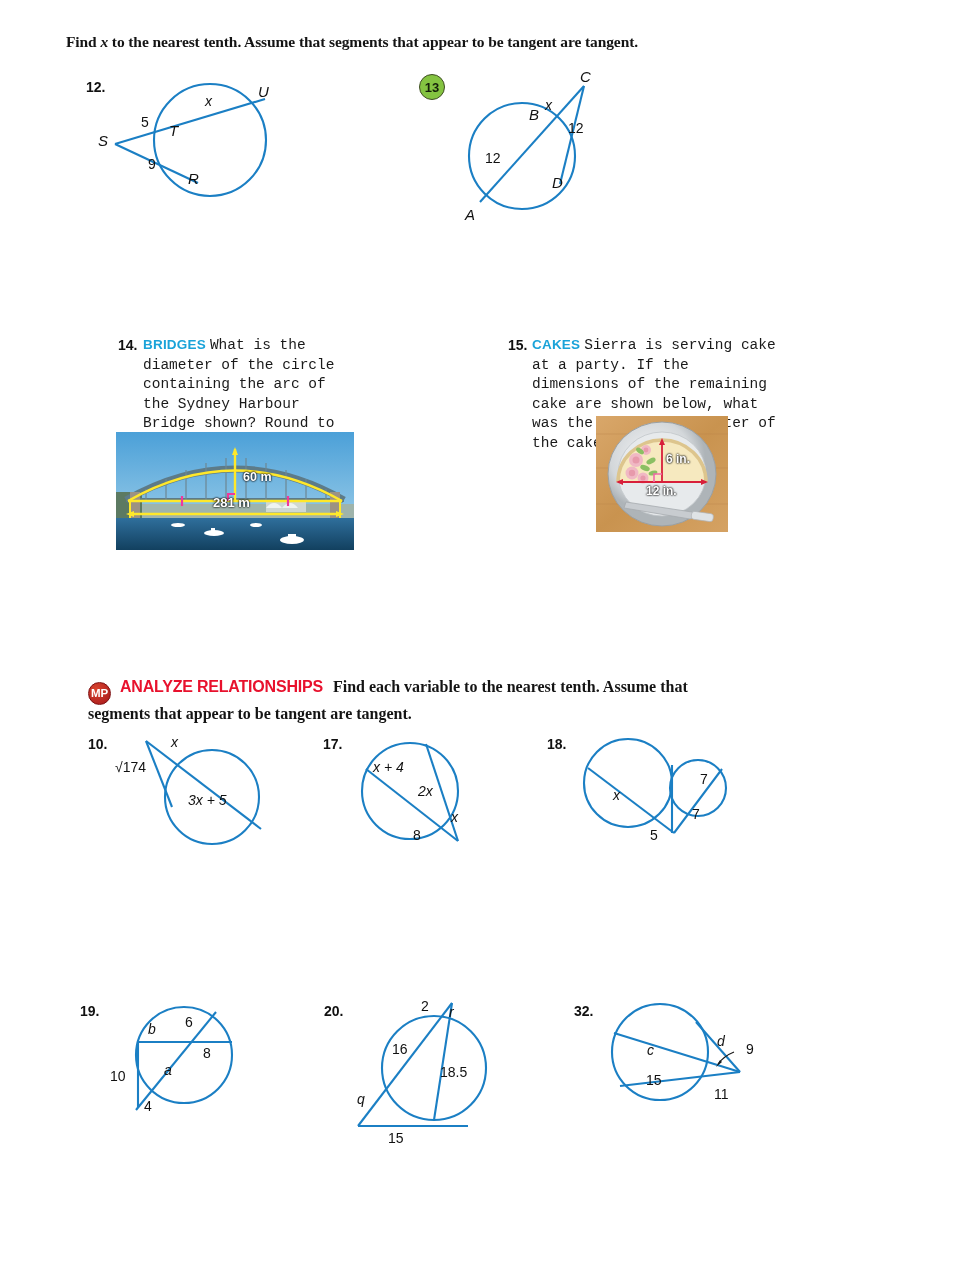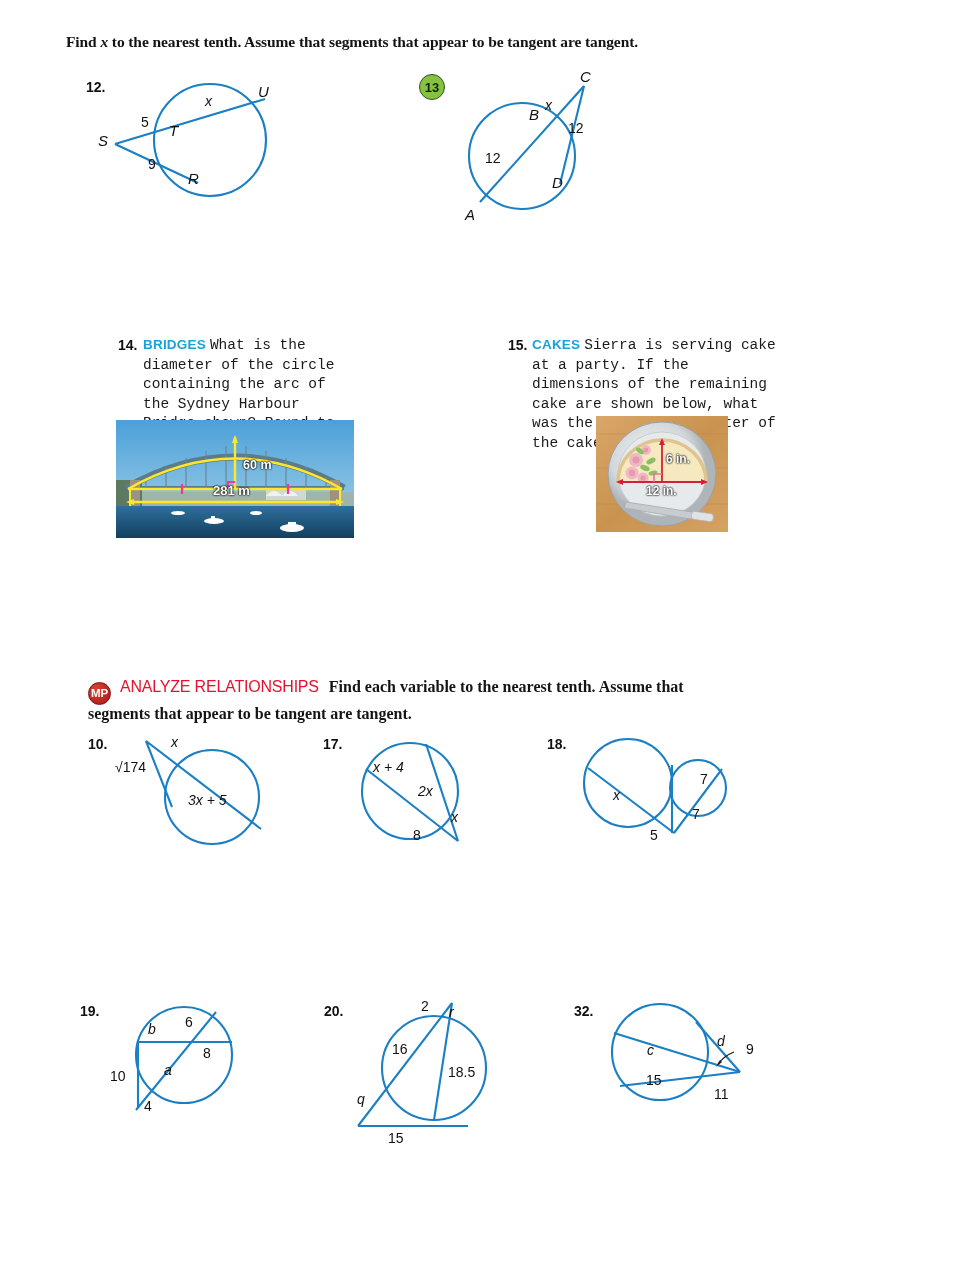--- a/index.html
+++ b/index.html
@@ -75,21 +75,21 @@
     font-weight: bold;
     font-size: 11.5px;
     display: inline-flex;
     align-items: center;
     justify-content: center;
     box-sizing: border-box;
     vertical-align: -5px;
   }
   .mp-title {
     font-family: "Liberation Sans", sans-serif;
-    font-weight: normal;
+    font-weight: bold;
     font-size: 16px;
     color: #e8112d;
     letter-spacing: -0.2px;
   }
   .mp-rest {
     font-family: "Liberation Serif", serif;
     font-weight: bold;
     font-size: 16px;
     color: #141414;
   }
@@ -161,21 +161,21 @@
   <div class="abs fig-label pt" style="left:120px; top:-2px;">C</div>
   <div class="abs fig-label pt" style="left:92px; top:104px;">D</div>
 </div>
 
 <div class="abs prob-num" style="left:118px; top:337px;">14.</div>
 <div class="abs" style="left:143px; top:335px; width:215px;">
   <span class="cat-label">BRIDGES</span>
   <span class="body-text">What is the diameter of the circle containing the arc of the Sydney Harbour Bridge shown? Round to the nearest tenth.</span>
 </div>
 
-<div class="photo" style="left:116px; top:420px; width:238px; height:129px;">
+<div class="photo" style="left:116px; top:432px; width:238px; height:129px;">
   <svg width="238" height="118" viewBox="0 0 238 118">
     <defs>
       <linearGradient id="sky" x1="0" y1="0" x2="0" y2="1">
         <stop offset="0%" stop-color="#4ba0d8"></stop>
         <stop offset="70%" stop-color="#8fc6e6"></stop>
         <stop offset="100%" stop-color="#cfe3ee"></stop>
       </linearGradient>
       <linearGradient id="water" x1="0" y1="0" x2="0" y2="1">
         <stop offset="0%" stop-color="#2f6f9c"></stop>
         <stop offset="100%" stop-color="#12405f"></stop>
@@ -384,21 +384,21 @@
 
     <line x1="10" y1="128" x2="104" y2="5" stroke="#1b7fc4" stroke-width="2.1"></line>
 
     <line x1="104" y1="5" x2="86" y2="122" stroke="#1b7fc4" stroke-width="2.1"></line>
 
     <line x1="10" y1="128" x2="120" y2="128" stroke="#1b7fc4" stroke-width="2.1"></line>
   </svg>
   <div class="abs fig-label" style="left:73px; top:0px;">2</div>
   <div class="abs fig-label italic" style="left:101px; top:6px;">r</div>
   <div class="abs fig-label" style="left:44px; top:43px;">16</div>
-  <div class="abs fig-label" style="left:76px; top:66px;padding-left:24px;">18.5</div>
+  <div class="abs fig-label" style="left:92px; top:66px;">18.5</div>
   <div class="abs fig-label italic" style="left:9px; top:93px;">q</div>
   <div class="abs fig-label" style="left:40px; top:132px;">15</div>
 </div>
 
 <div class="abs prob-num" style="left:574px; top:1003px;">32.</div>
 <div class="abs" style="left:598px; top:1000px; width:180px; height:120px;">
   <svg width="180" height="120" viewBox="0 0 180 120">
     <circle cx="62" cy="52" r="48" fill="none" stroke="#1b7fc4" stroke-width="2.1"></circle>
 
     <line x1="16" y1="33" x2="142" y2="72" stroke="#1b7fc4" stroke-width="2.1"></line>

